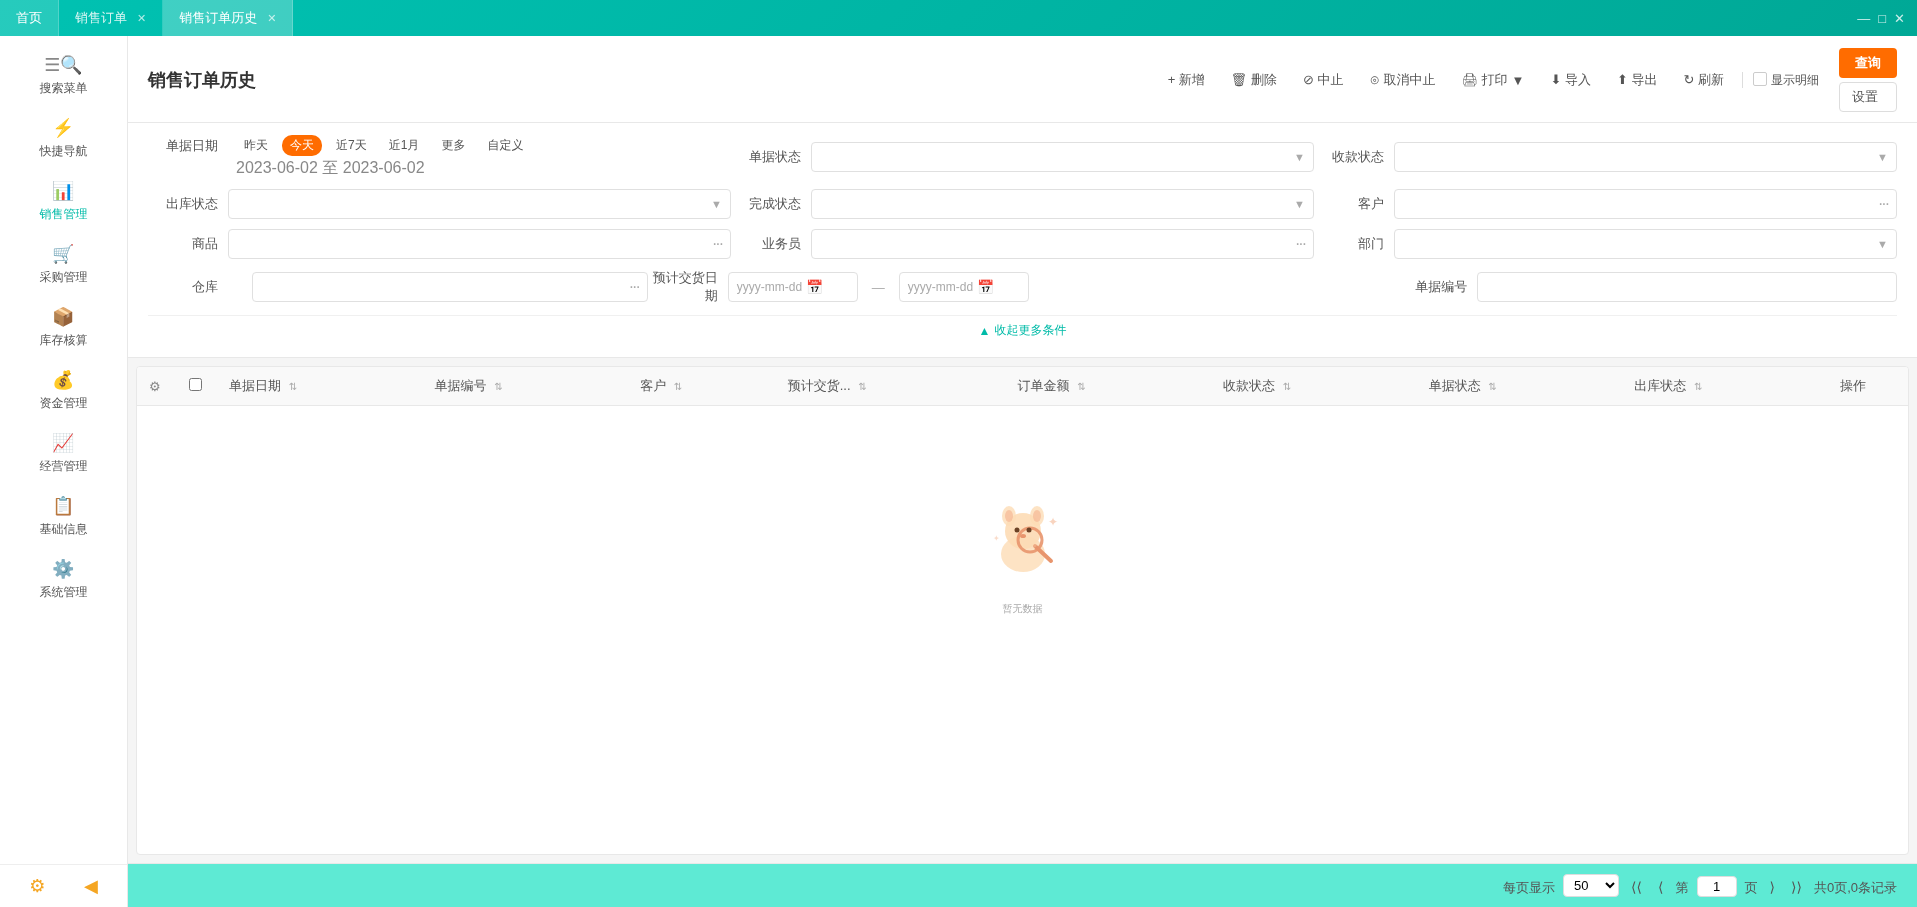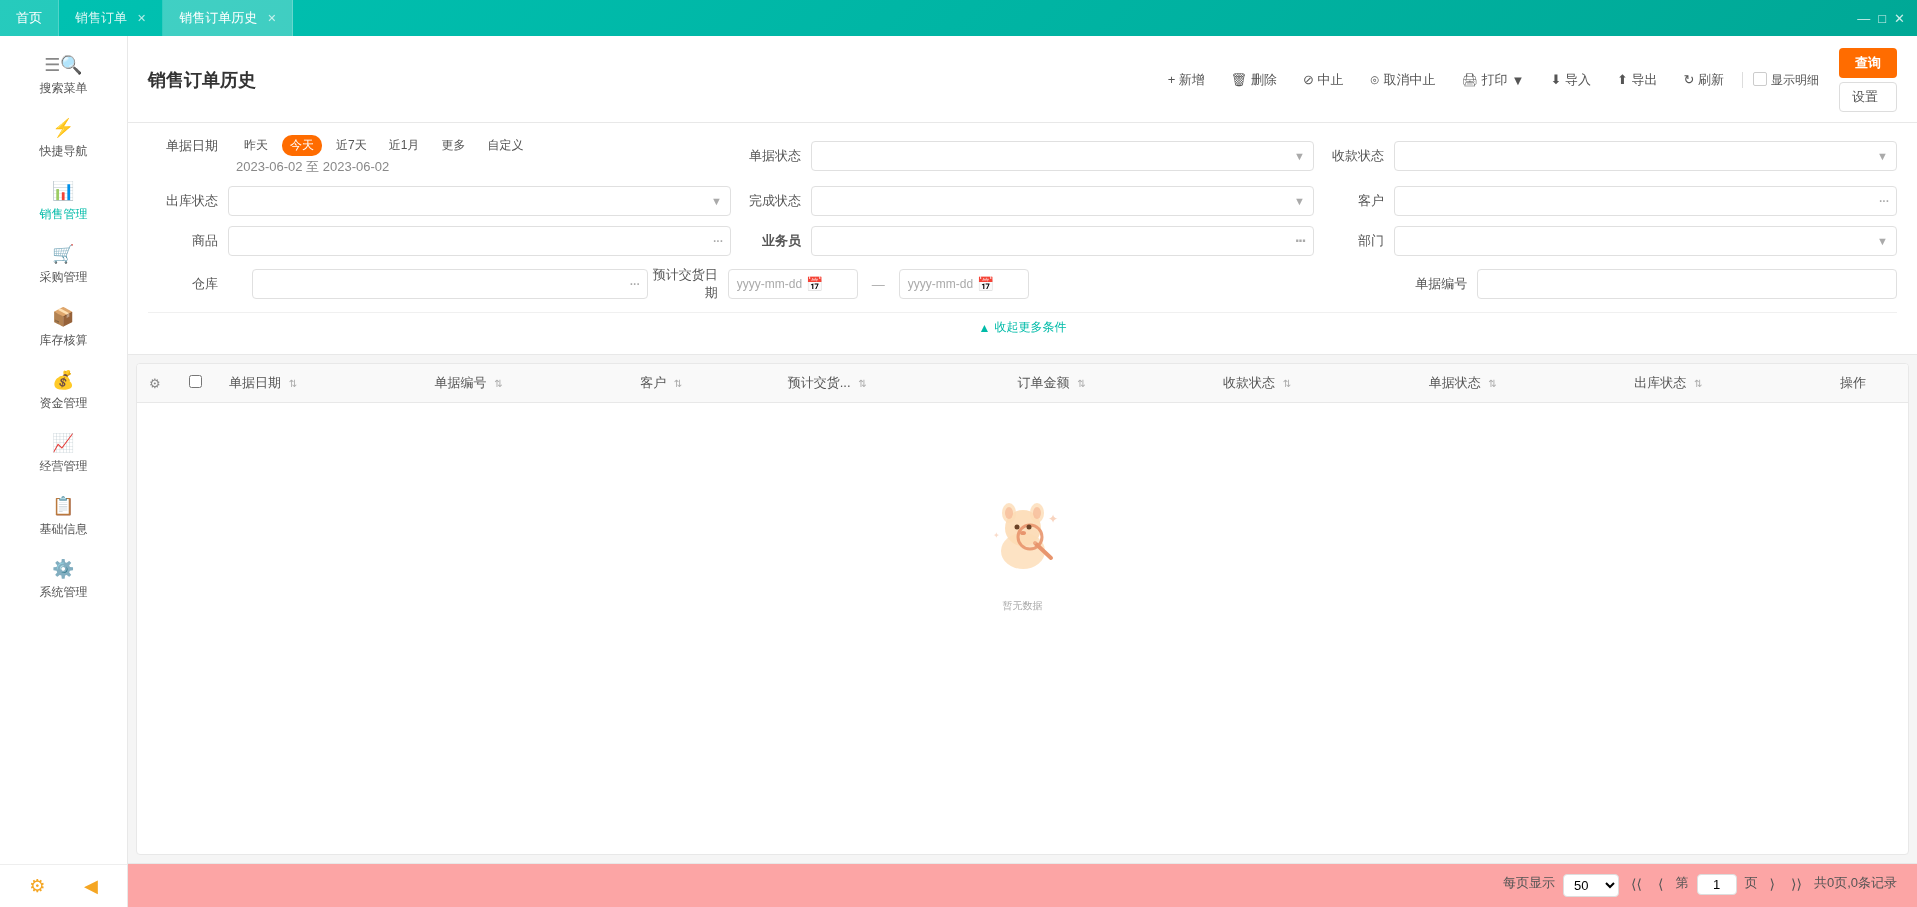--- a/index.html
+++ b/index.html
@@ -323,24 +323,24 @@
       margin-bottom: 16px;
     }
     .empty-text {
       font-size: 10px;
       color: #aaa;
     }
 
     
     .table-footer {
       display: flex;
-      align-items: flex-start;
+      align-items: flex-end;
       justify-content: flex-end;
       padding: 10px 20px;
-      background: #fca5a5;
+      background: #5eead4;
       border-top: 1px solid #e8e8e8;
       font-size: 13px;
       color: #555;
       gap: 8px;
     }
     .per-page-select {
       border: 1px solid #ddd;
       border-radius: 4px;
       padding: 2px 6px;
       font-size: 13px;
@@ -482,21 +482,21 @@
             <span class="filter-label">单据日期</span>
             <div class="date-quick-btns">
               <span class="date-quick-btn">昨天</span>
               <span class="date-quick-btn active" style="background:#ff6c00;color:#fff;padding:2px 8px;border-radius:10px;">今天</span>
               <span class="date-quick-btn">近7天</span>
               <span class="date-quick-btn">近1月</span>
               <span class="date-quick-btn">更多</span>
               <span class="date-quick-btn">自定义</span>
             </div>
           </div>
-          <div style="padding-left: 88px; font-size: 13px; color: #888;">2023-06-02 至 2023-06-02</div>
+          <div style="padding-left: 88px; font-size: 16px; color: #888;">2023-06-02 至 2023-06-02</div>
         </div>
         <div class="filter-col" style="flex: 2;">
           <span class="filter-label">单据状态</span>
           <div class="filter-control">
             <div class="select-box" style="flex:1;">
               <span></span>
               <span class="chevron">▼</span>
             </div>
           </div>
         </div>
@@ -542,21 +542,21 @@
 
       <div class="filter-row">
         <div class="filter-col" style="flex: 2;">
           <span class="filter-label">商品</span>
           <div class="filter-control">
             <div class="input-ellipsis" style="flex:1;">
               <span class="ellipsis-icon">···</span>
             </div>
           </div>
         </div>
-        <div class="filter-col" style="flex: 2; font-weight: bold;">
+        <div class="filter-col" style="flex: 2;">
           <span class="filter-label">业务员</span>
           <div class="filter-control">
             <div class="input-ellipsis" style="flex:1;">
               <span class="ellipsis-icon">···</span>
             </div>
           </div>
         </div>
         <div class="filter-col" style="flex: 2;">
           <span class="filter-label">部门</span>
           <div class="filter-control">

